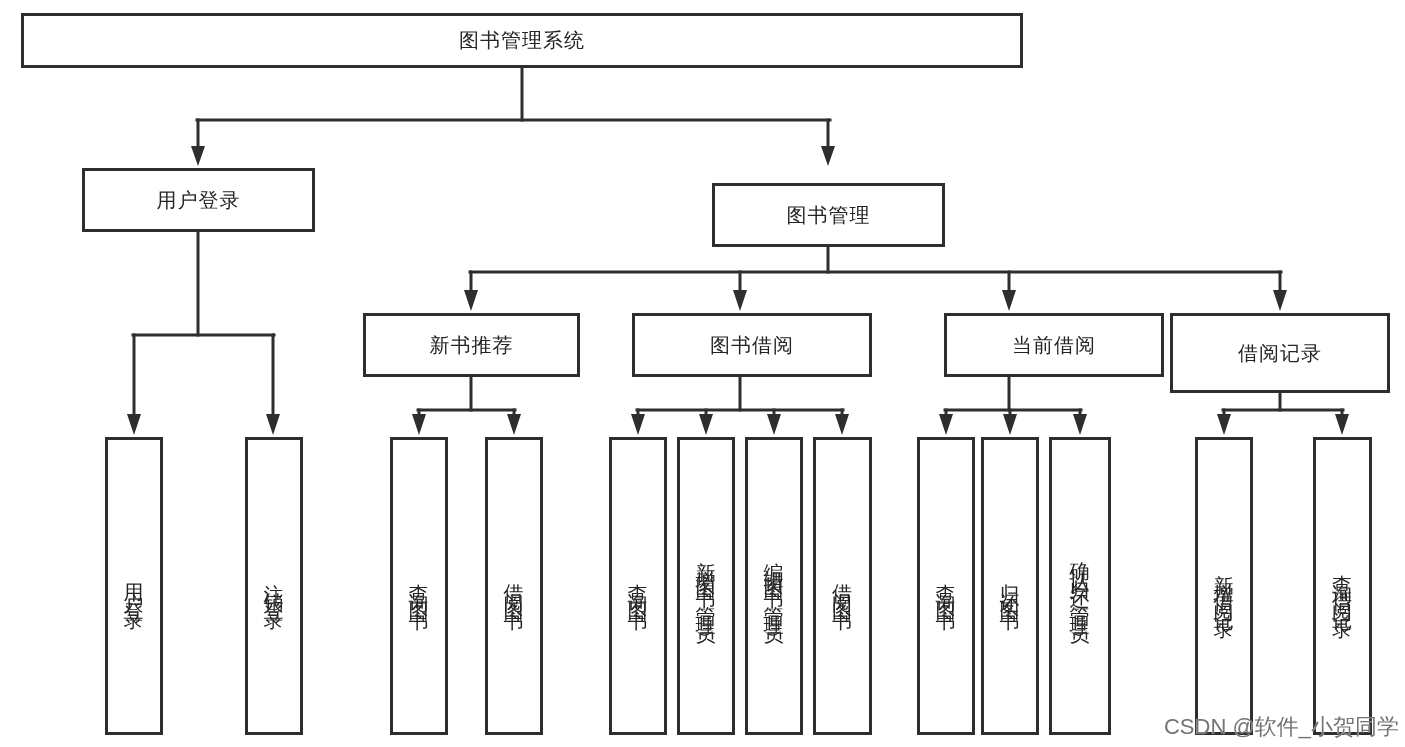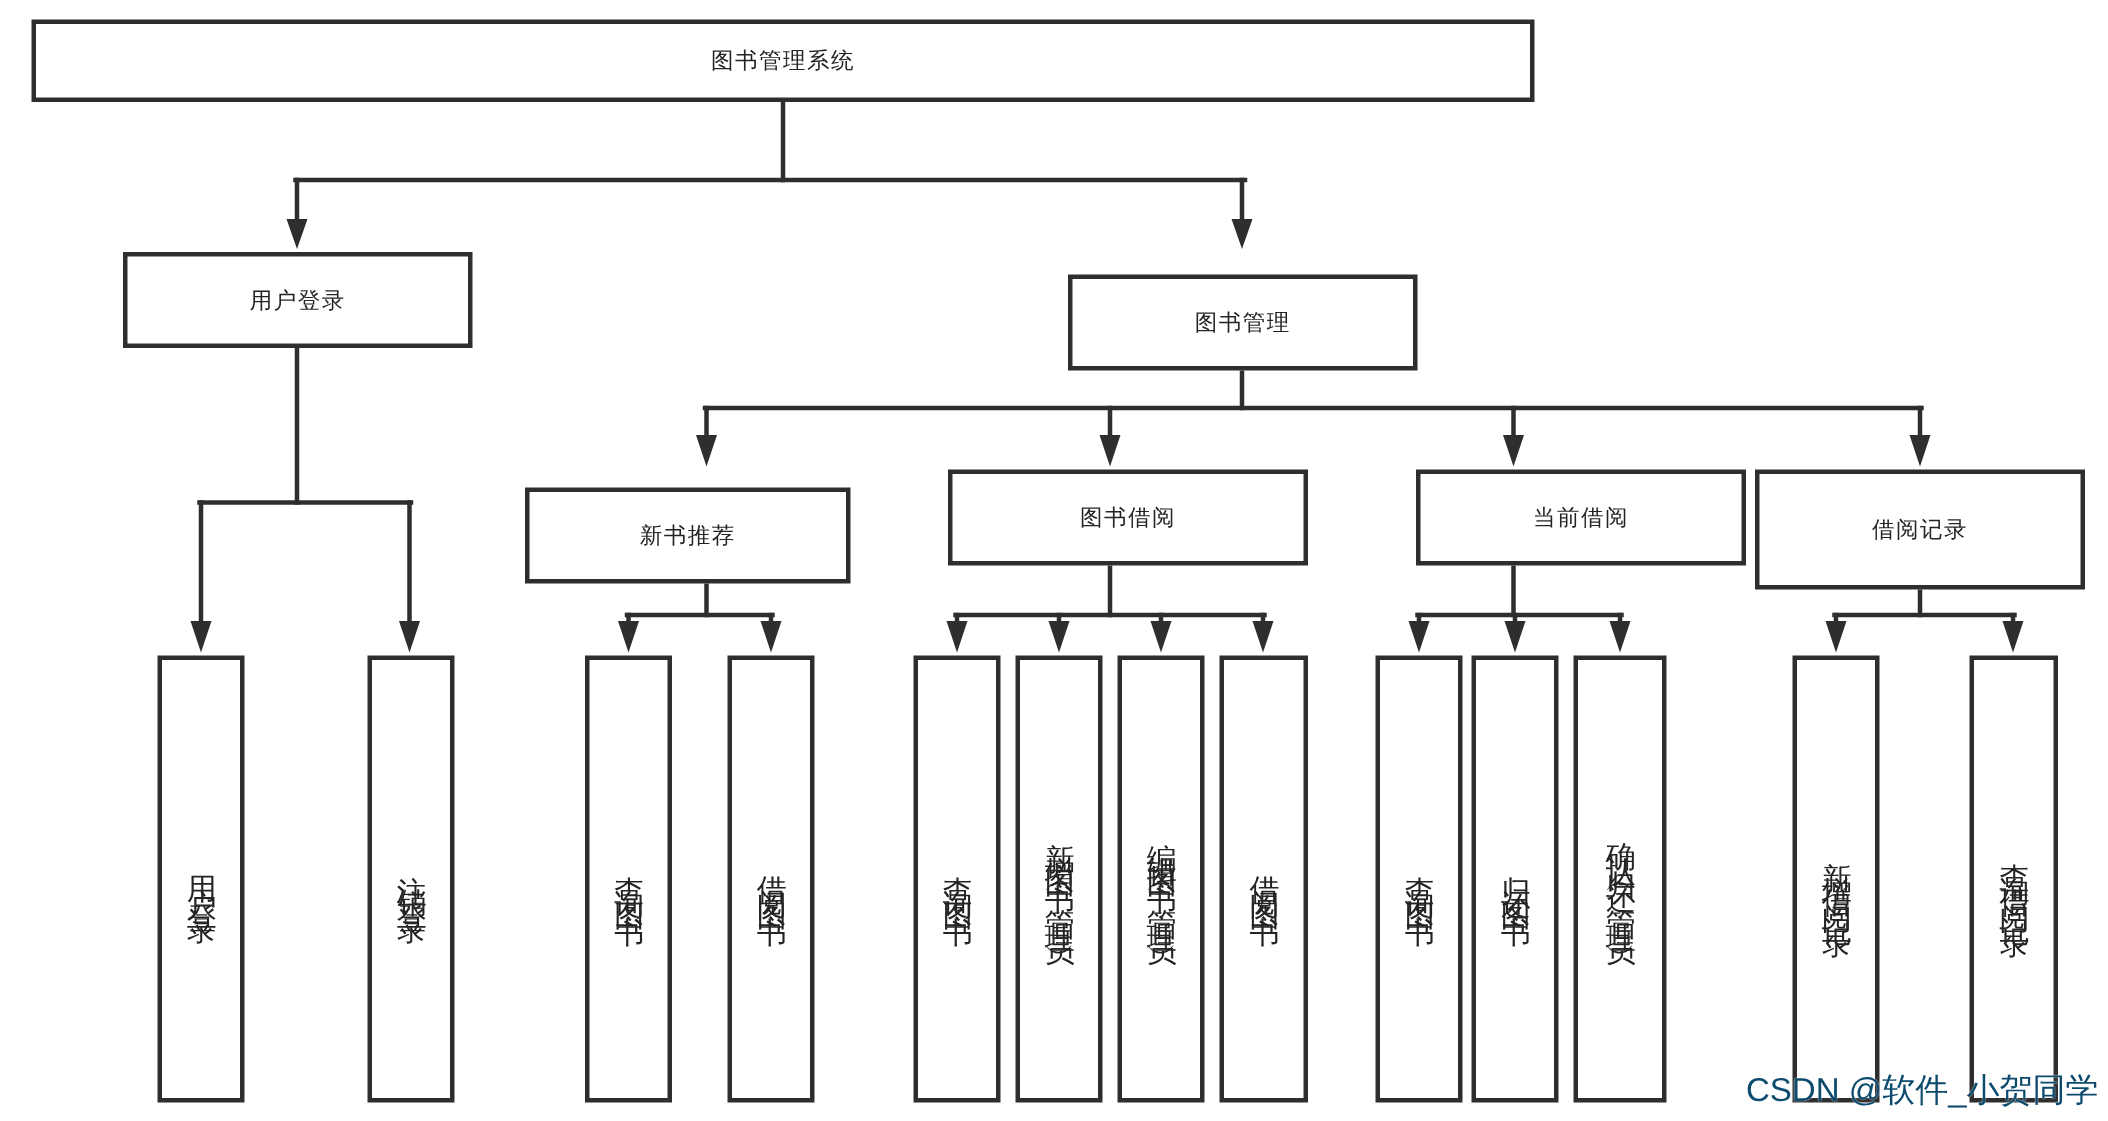--- a/index.html
+++ b/index.html
@@ -21,38 +21,38 @@
   .node {
     position: absolute;
     box-sizing: border-box;
     background: #ffffff;
     border: 3px solid #2e2e2e;
     display: flex;
     align-items: center;
     justify-content: center;
     z-index: 2;
   }
-  .hbox { font-size: 15px; letter-spacing: 1px; }
+  .hbox { font-size: 20px; letter-spacing: 1px; }
   .hbox .lbl { white-space: nowrap; }
   .vbox { top: 437px; height: 298px; }
   .vbox .lbl {
     writing-mode: vertical-rl;
     text-orientation: mixed;
     font-size: 20px;
     letter-spacing: 9px;
     line-height: 1;
     white-space: nowrap;
   }
   .watermark {
     position: absolute;
     right: 6px;
     bottom: 5px;
     z-index: 3;
     font-size: 22px;
-    color: #0c4a6e;
+    color: #737373;
     text-shadow: 0 0 1px #ffffff;
     white-space: nowrap;
   }
 </style>
 </head>
 <body>
 
 <div class="stage">
 
   <svg class="connectors" viewBox="0 0 1405 747" xmlns="http://www.w3.org/2000/svg">
@@ -123,21 +123,21 @@
     <span class="lbl">图书管理系统</span>
   </div>
 
   <div class="node hbox" style="left:82px; top:168px; width:233px; height:64px;">
     <span class="lbl">用户登录</span>
   </div>
   <div class="node hbox" style="left:712px; top:168px; width:233px; height:64px;margin-top:15px;">
     <span class="lbl">图书管理</span>
   </div>
 
-  <div class="node hbox" style="left:350px; top:313px; width:217px; height:64px;margin-top:12px;">
+  <div class="node hbox" style="left:363px; top:313px; width:217px; height:64px;">
     <span class="lbl">新书推荐</span>
   </div>
   <div class="node hbox" style="left:632px; top:313px; width:240px; height:64px;">
     <span class="lbl">图书借阅</span>
   </div>
   <div class="node hbox" style="left:944px; top:313px; width:220px; height:64px;">
     <span class="lbl">当前借阅</span>
   </div>
   <div class="node hbox" style="left:1170px; top:313px; width:220px; height:80px;">
     <span class="lbl">借阅记录</span>

